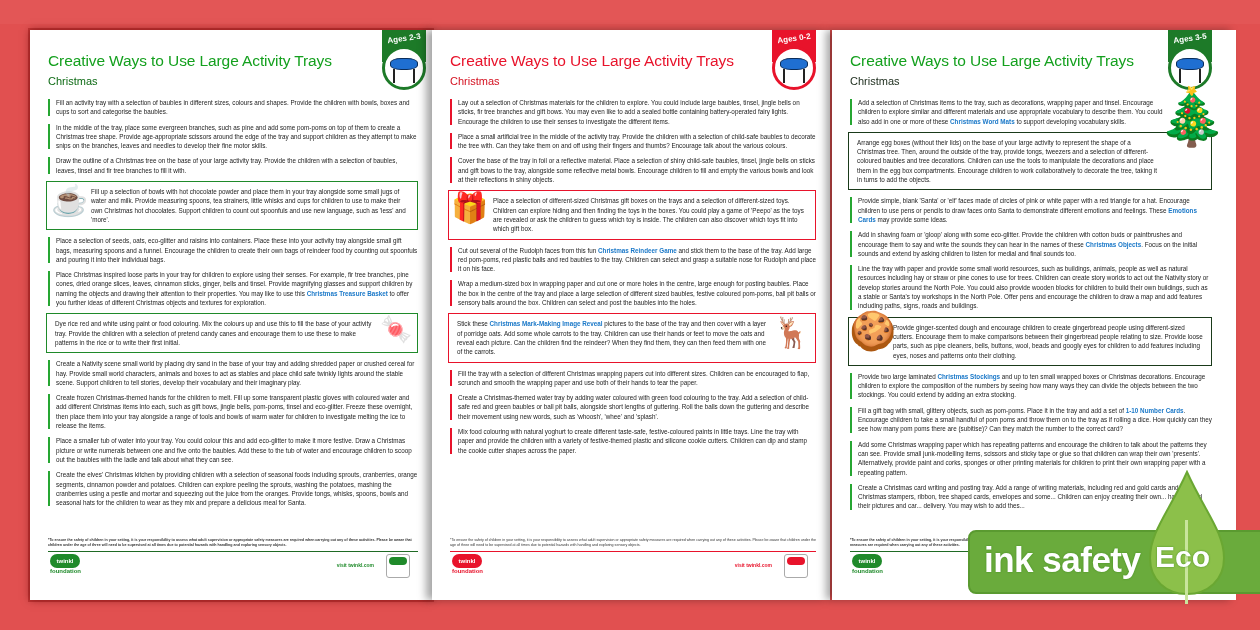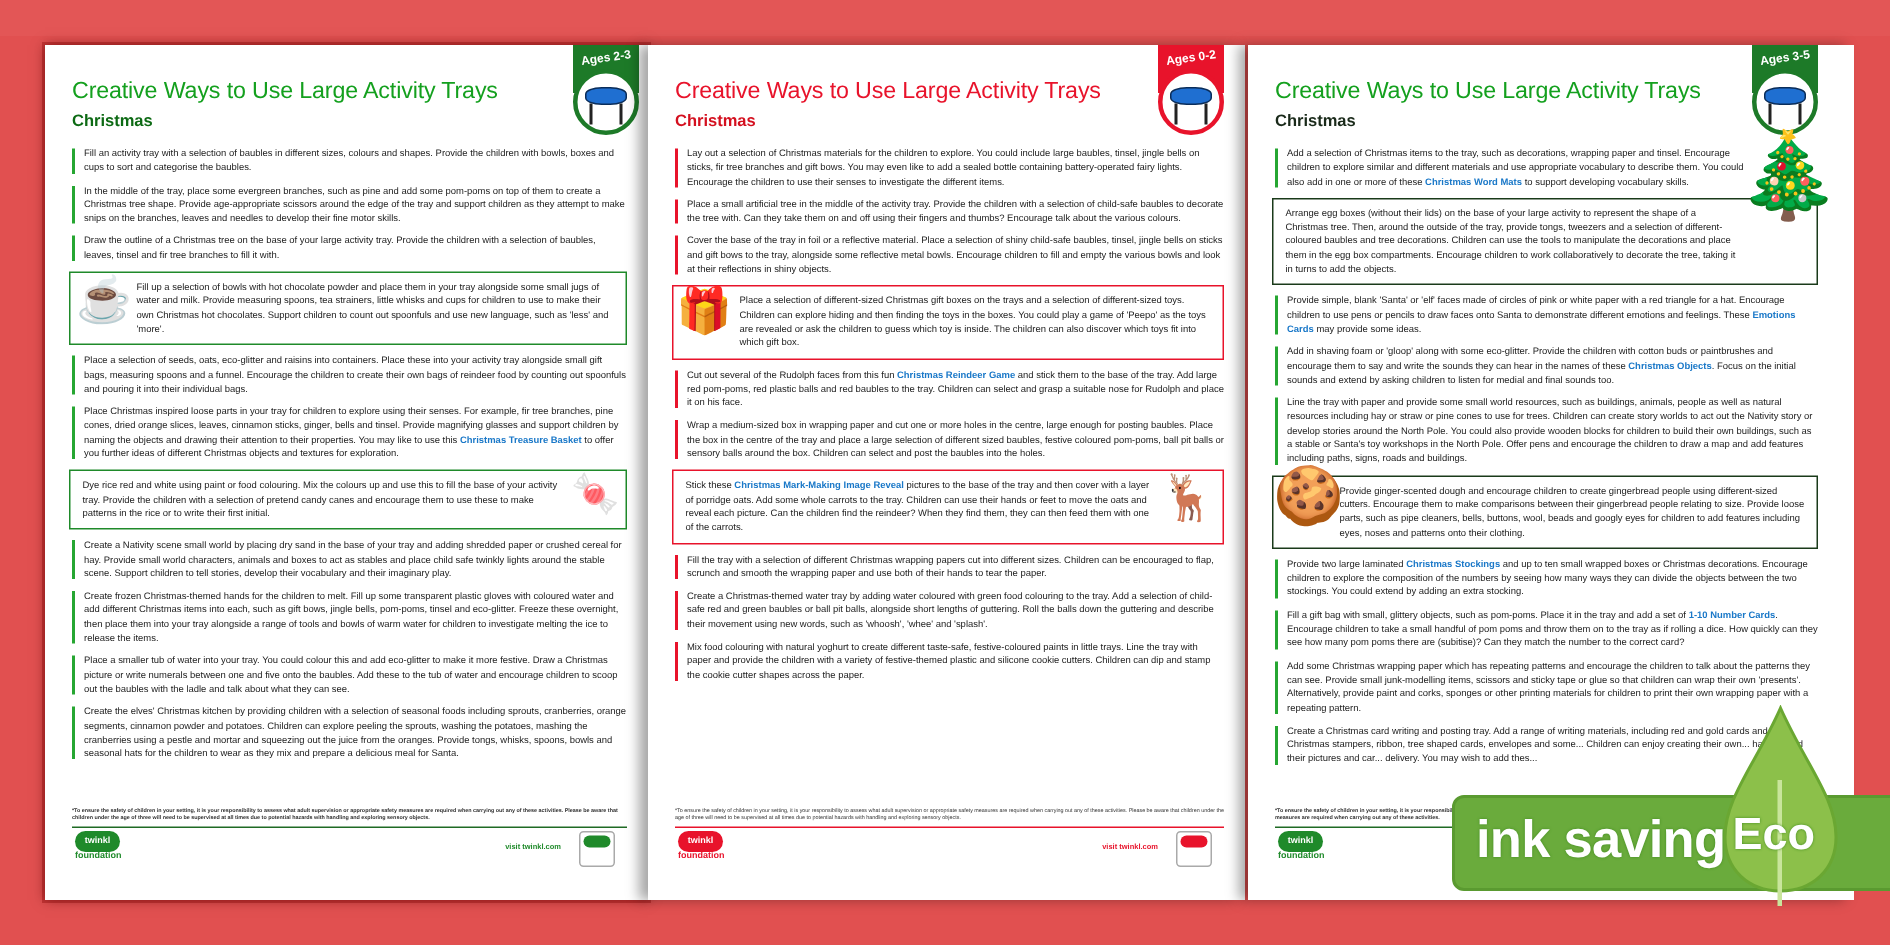--- a/index.html
+++ b/index.html
@@ -16,21 +16,21 @@
   .page {
     position: absolute; background: #fff;
     box-shadow: 0 0 8px rgba(80,0,0,0.55), 0 0 0 2px rgba(150,10,10,0.4);
     overflow: hidden;
   }
   #p1 { left: 30px; top: 30px; width: 402px; height: 570px; z-index: 1; }
   #p2 { left: 432px; top: 30px; width: 398px; height: 570px; z-index: 2; box-shadow: -6px 0 8px rgba(0,0,0,0.35); }
   #p3 { left: 832px; top: 30px; width: 404px; height: 570px; z-index: 3; box-shadow: -6px 0 8px rgba(0,0,0,0.35); }
 
   .title { position: absolute; left: 18px; top: 22px; font-weight: normal; font-size: 15.5px; letter-spacing: -0.1px; }
-  .subtitle { position: absolute; left: 18px; top: 45px; font-weight: bold; font-size: 11px; }
+  .subtitle { position: absolute; left: 18px; top: 45px; font-weight: normal; font-size: 11px; }
   .green .title { color: #14a01e; }
   .green .subtitle { color: #0d6a14; }
   #p3 .subtitle { color: #1a2a1a; }
   .red .title { color: #e8132b; }
   .red .subtitle { color: #d4101f; }
 
   .badge {
     position: absolute; top: 0; width: 44px; height: 80px;
   }
   .badge .tab {
@@ -247,19 +247,19 @@
     <div class="para">Create a Christmas card writing and posting tray. Add a range of writing materials, including red and gold cards and pens, Christmas stampers, ribbon, tree shaped cards, envelopes and some... Children can enjoy creating their own... have placed their pictures and car... delivery. You may wish to add thes...</div>
   </div>
   <div class="footer-note" style="right:160px;">*To ensure the safety of children in your setting, it is your responsibility to assess what adult supervision or appropriate safety measures are required when carrying out any of these activities.</div>
   <div class="logo">
     <div class="cloud">twinkl</div>
     <div class="found">foundation</div>
   </div>
 </div>
 
 <div class="eco">
-  <div class="eco-label">ink saving</div>
+  <div class="eco-label">ink safety</div>
 </div>
 <svg class="eco-leaf" viewBox="0 0 78 134">
   <path d="M39 2 C 56 40, 76 62, 76 88 C 76 110, 60 124, 39 124 C 18 124, 2 110, 2 88 C 2 62, 22 40, 39 2 Z" fill="#8cc04a" stroke="#6aa732" stroke-width="2"></path>
   <rect x="37" y="50" width="3" height="84" fill="#c9e59c"></rect>
 </svg>
 <div class="eco-word">Eco</div>
 
 </body></html>

